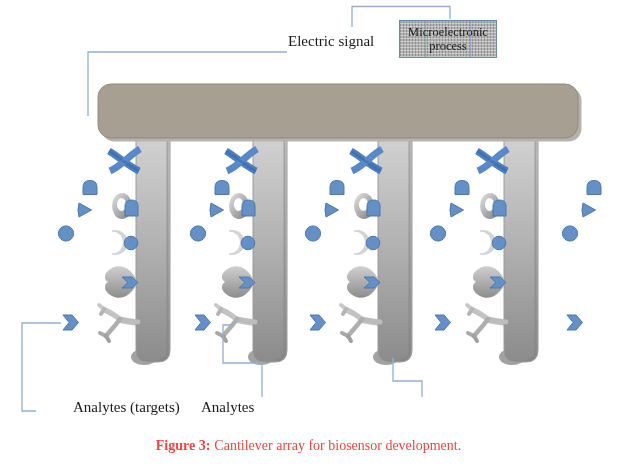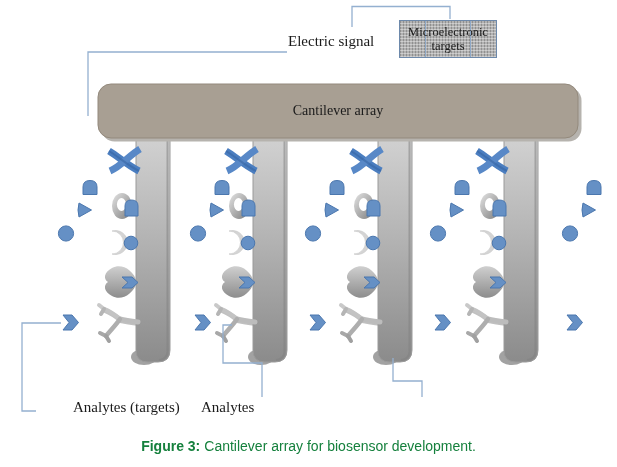--- a/index.html
+++ b/index.html
@@ -23,21 +23,21 @@
     display:flex;align-items:center;justify-content:center;
   }
   #micro-box .divider{position:absolute;top:0;bottom:0;width:1px;background:#8fa9c7;}
   #micro-box .d1{left:25px;} #micro-box .d2{left:70px;}
   #micro-box .box-text{
     position:relative;font-size:12.5px;line-height:1.15;text-align:center;width:90px;
     white-space:normal;z-index:2;
   }
   #caption{
     position:absolute;left:0;top:438px;width:617px;text-align:center;
-    font-family:Liberation Sans, sans-serif;font-size:14px;color:#15803d;
+    font-family:Liberation Serif, serif;font-size:14px;color:#ef4444;
   }
   #caption .cap-prefix{font-weight:bold;}
   #caption .cap-text{margin-left:4px;}
 </style>
 </head>
 <body>
 
 <div id="stage">
 
   <svg id="scene" width="617" height="467" viewBox="0 0 617 467">
@@ -123,26 +123,25 @@
       <path d="M352,27 V6.5 H450 V19"></path>
       <path d="M61,323 H22 V411 H36"></path>
       <path d="M232,325 H223 V363 H262 V397"></path>
       <path d="M393,358 V381 H422 V397"></path>
     </g>
   </svg>
 
   <div id="micro-box">
     <div class="divider d1"></div>
     <div class="divider d2"></div>
-    <div class="box-text">Microelectronic targets</div>
+    <div class="box-text">Microelectronic process</div>
   </div>
 
   <div class="lbl" style="left:288px;top:33px;">Electric signal</div>
 
-  <div id="array-label">Cantilever array</div>
 
   <div class="lbl" style="left:37px;top:399px;margin-left:36px;">Analytes (targets)</div>
 
   <div class="lbl" style="left:201px;top:399px;">Analytes</div>
 
 
   <div id="caption">
     <span class="cap-prefix">Figure 3:</span><span class="cap-text">Cantilever array for biosensor development.</span>
   </div>
 </div>

